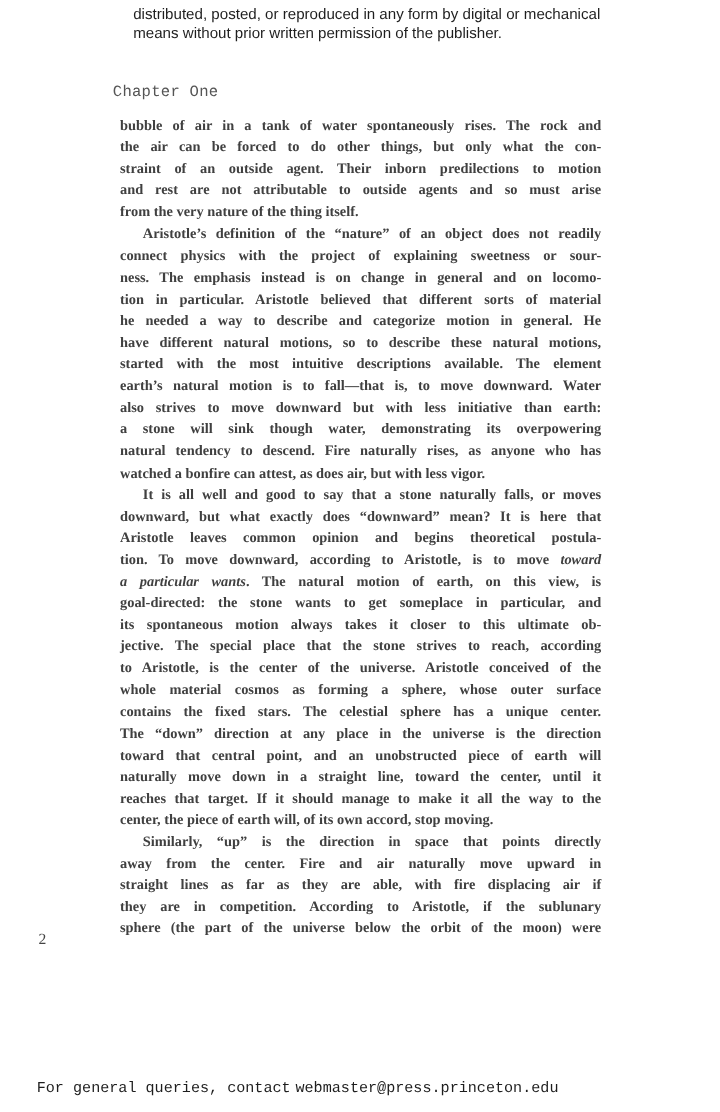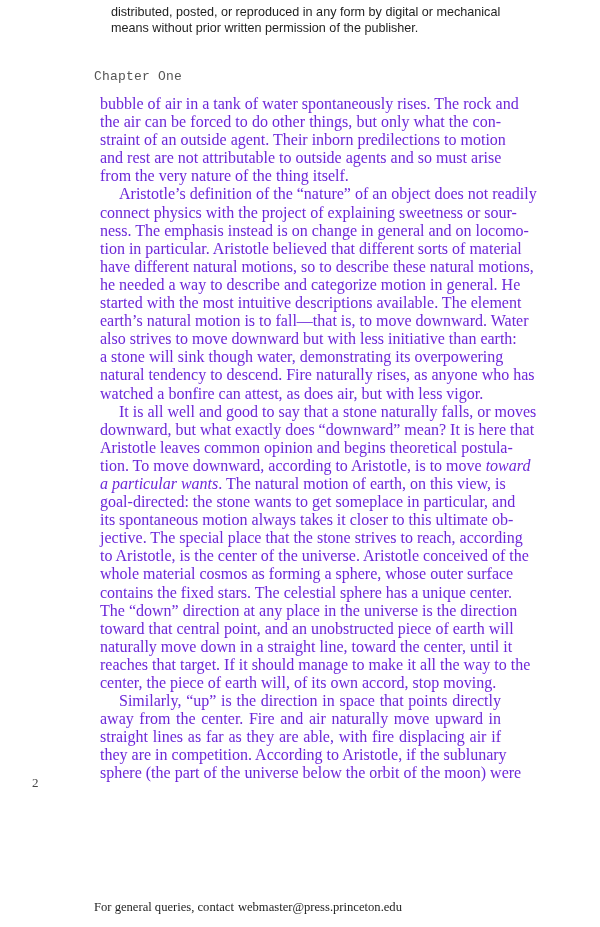--- a/index.html
+++ b/index.html
@@ -33,23 +33,24 @@
       font-size: 13px;
       color: #555555;
       letter-spacing: 0.2px;
     }
     .body-text {
       position: absolute;
       left: 100px;
       top: 95px;
       width: 401px;
       font-family: "Liberation Serif", serif;
-      font-size: 16px;
+      font-size: 12px;
       line-height: 18.1px;
-      color: #6d28d9;
+      color: #404040;
+      font-weight: bold;
     }
     .line {
       display: block;
       white-space: nowrap;
       text-align: justify;
       text-align-last: justify;
       height: 18.1px;
     }
     .line.last {
       text-align-last: left;
@@ -65,21 +66,21 @@
       font-family: "Liberation Serif", serif;
       font-size: 13px;
       color: #444444;
     }
     .footer {
       position: absolute;
       left: 0;
       width: 492px;
       top: 900px;
       text-align: center;
-      font-family: Liberation Serif, serif;
+      font-family: Liberation Mono, monospace;
       font-size: 12.6px;
       color: #1e1e1e;
     }
     .footer span { margin-left: 4px; }
   </style>
 </head>
 <body>
 
 <div class="notice">
   <div>distributed, posted, or reproduced in any form by digital or mechanical</div>
@@ -92,22 +93,22 @@
   <span class="line">bubble of air in a tank of water spontaneously rises. The rock and</span>
   <span class="line">the air can be forced to do other things, but only what the con-</span>
   <span class="line">straint of an outside agent. Their inborn predilections to motion</span>
   <span class="line">and rest are not attributable to outside agents and so must arise</span>
   <span class="line last">from the very nature of the thing itself.</span>
 
   <span class="line indent">Aristotle’s definition of the “nature” of an object does not readily</span>
   <span class="line">connect physics with the project of explaining sweetness or sour-</span>
   <span class="line">ness. The emphasis instead is on change in general and on locomo-</span>
   <span class="line">tion in particular. Aristotle believed that different sorts of material</span>
+  <span class="line">he needed a way to describe and categorize motion in general. He</span>
   <span class="line">have different natural motions, so to describe these natural motions,</span>
-  <span class="line">he needed a way to describe and categorize motion in general. He</span>
   <span class="line">started with the most intuitive descriptions available. The element</span>
   <span class="line">earth’s natural motion is to fall—that is, to move downward. Water</span>
   <span class="line">also strives to move downward but with less initiative than earth:</span>
   <span class="line">a stone will sink though water, demonstrating its overpowering</span>
   <span class="line">natural tendency to descend. Fire naturally rises, as anyone who has</span>
   <span class="line last">watched a bonfire can attest, as does air, but with less vigor.</span>
 
   <span class="line indent">It is all well and good to say that a stone naturally falls, or moves</span>
   <span class="line">downward, but what exactly does “downward” mean? It is here that</span>
   <span class="line">Aristotle leaves common opinion and begins theoretical postula-</span>

